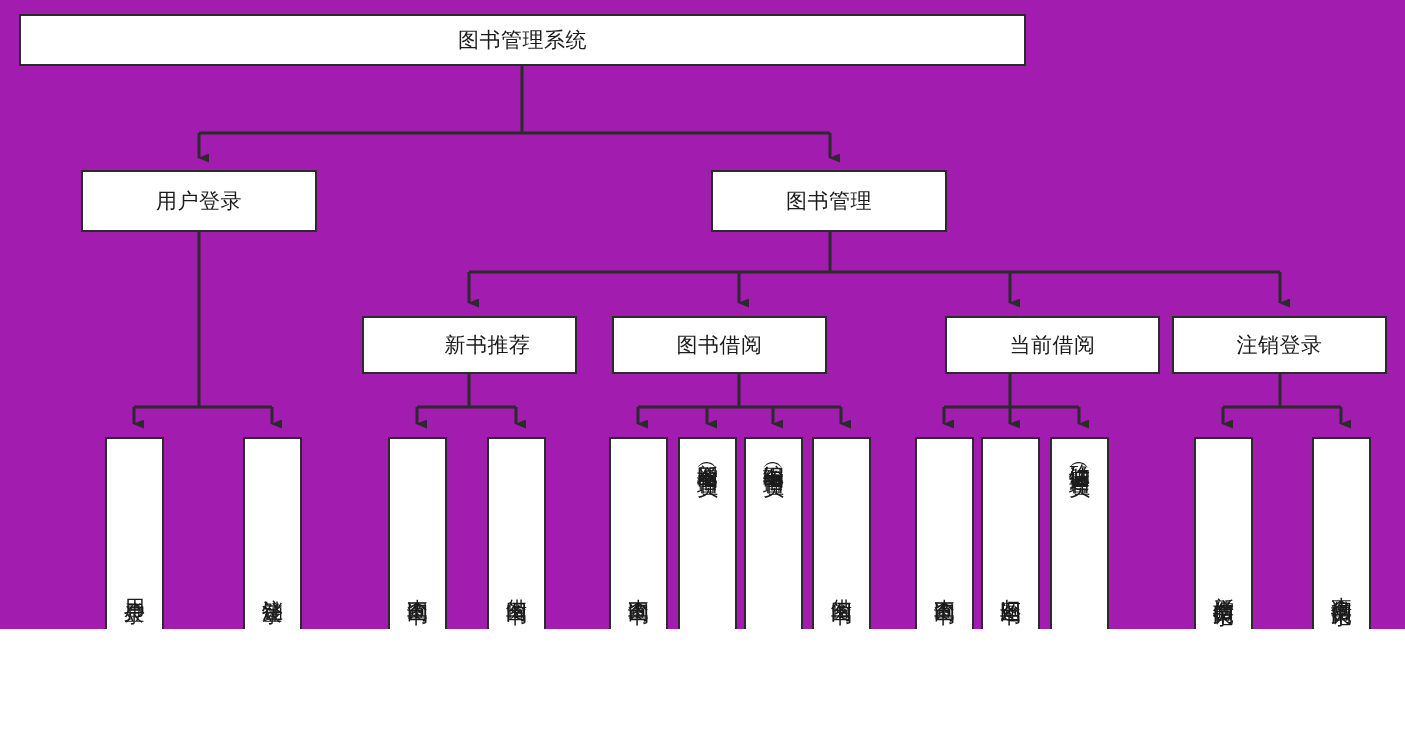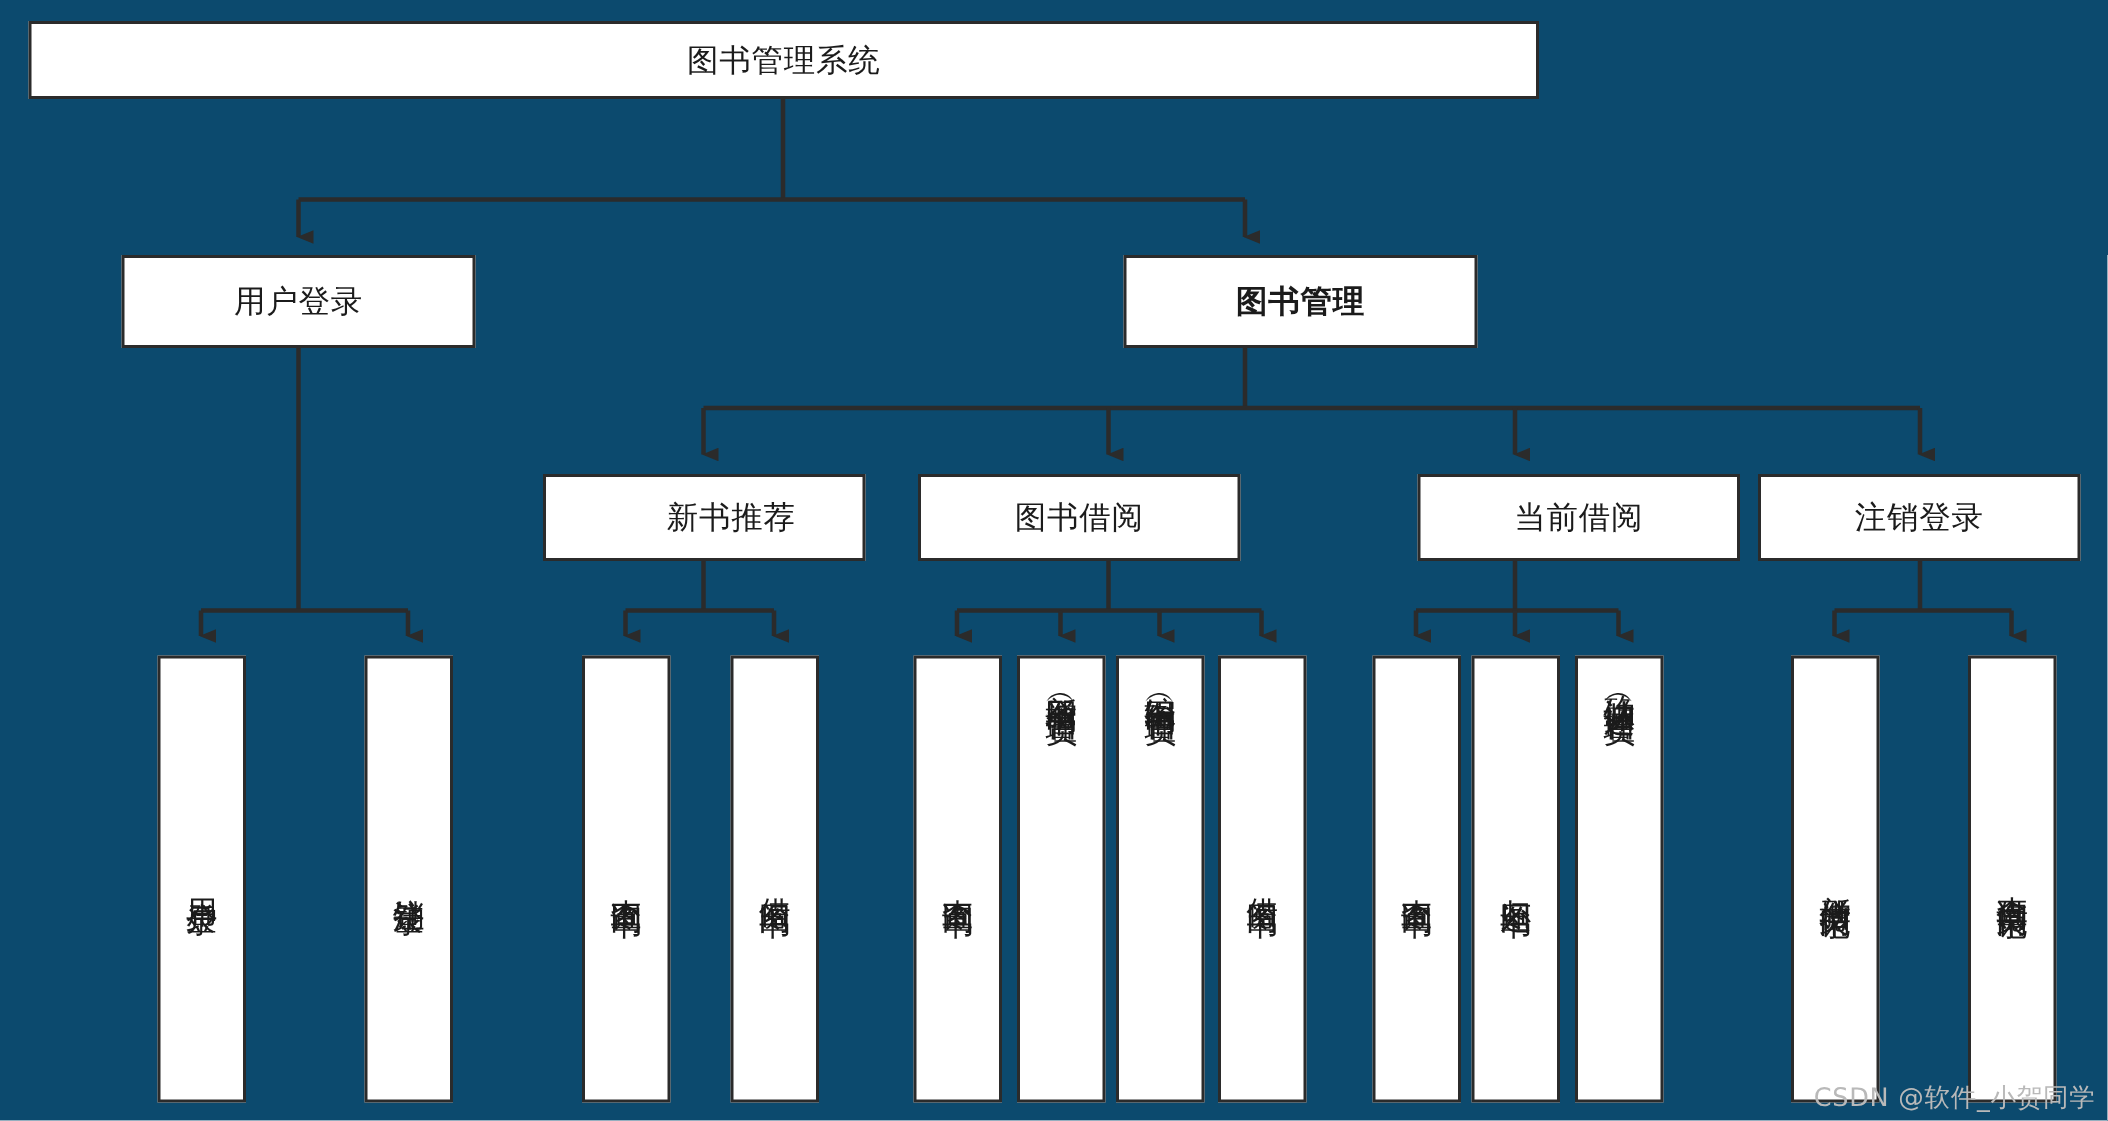--- a/index.html
+++ b/index.html
@@ -4,22 +4,22 @@
 <title>图书管理系统功能结构图</title>
 <style>
   html,body{margin:0;padding:0;background:#ffffff;}
   body{
     font-family:"DejaVu Sans","Liberation Sans",sans-serif;
     color:#1a1a1a;
   }
   #canvas{
     position:relative;
     width:1405px;
-    height:747px;
-    background:#0c4a6e;
+    height:629px;
+    background:#a21caf;
     overflow:hidden;
   }
   svg.connectors{
     position:absolute;
     left:0; top:0;
     width:1405px; height:747px;
     pointer-events:none;
   }
   .node{
     position:absolute;
@@ -124,21 +124,21 @@
   </svg>
 
   <div class="node" style="left: 19px; top: 14px; width: 1007px; height: 52px;">
     <span class="label">图书管理系统</span>
   </div>
 
   <div id="nodes-level2">
       <div class="node" style="left: 81px; top: 170px; width: 236px; height: 62px;">
         <span class="label">用户登录</span>
       </div>
-      <div class="node" style="left: 749px; top: 170px; width: 236px; height: 62px; font-weight: bold;">
+      <div class="node" style="left: 711px; top: 170px; width: 236px; height: 62px;">
         <span class="label">图书管理</span>
       </div>
     </div>
   <div id="nodes-level3">
       <div class="node" style="left: 362px; top: 316px; width: 215px; height: 58px; padding-left: 36px;">
         <span class="label">新书推荐</span>
       </div>
       <div class="node" style="left: 612px; top: 316px; width: 215px; height: 58px;">
         <span class="label">图书借阅</span>
       </div>
@@ -184,14 +184,13 @@
         <span class="label">确认归还（管理员）</span>
       </div>
       <div class="node leaf centered" style="left: 1194px; top: 437px; width: 59px; height: 298px;">
         <span class="label">新增借阅记录</span>
       </div>
       <div class="node leaf centered" style="left: 1312px; top: 437px; width: 59px; height: 298px;">
         <span class="label">查询借阅记录</span>
       </div>
     </div>
 
-  <div class="watermark">CSDN @软件_小贺同学</div>
 </div>
 
 </body></html>

